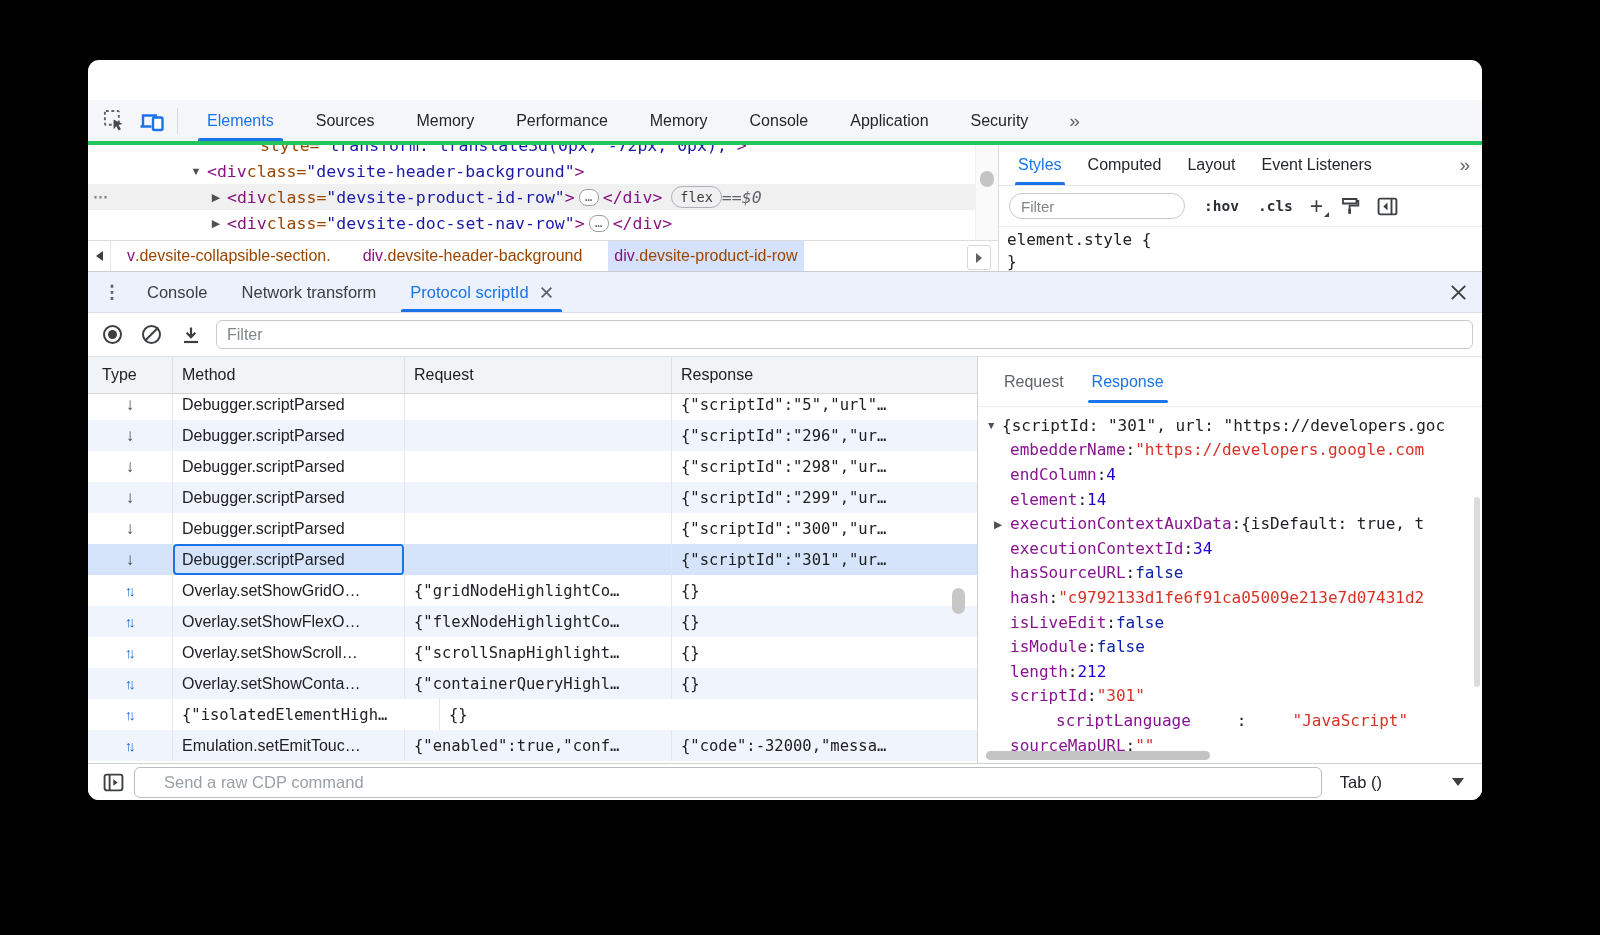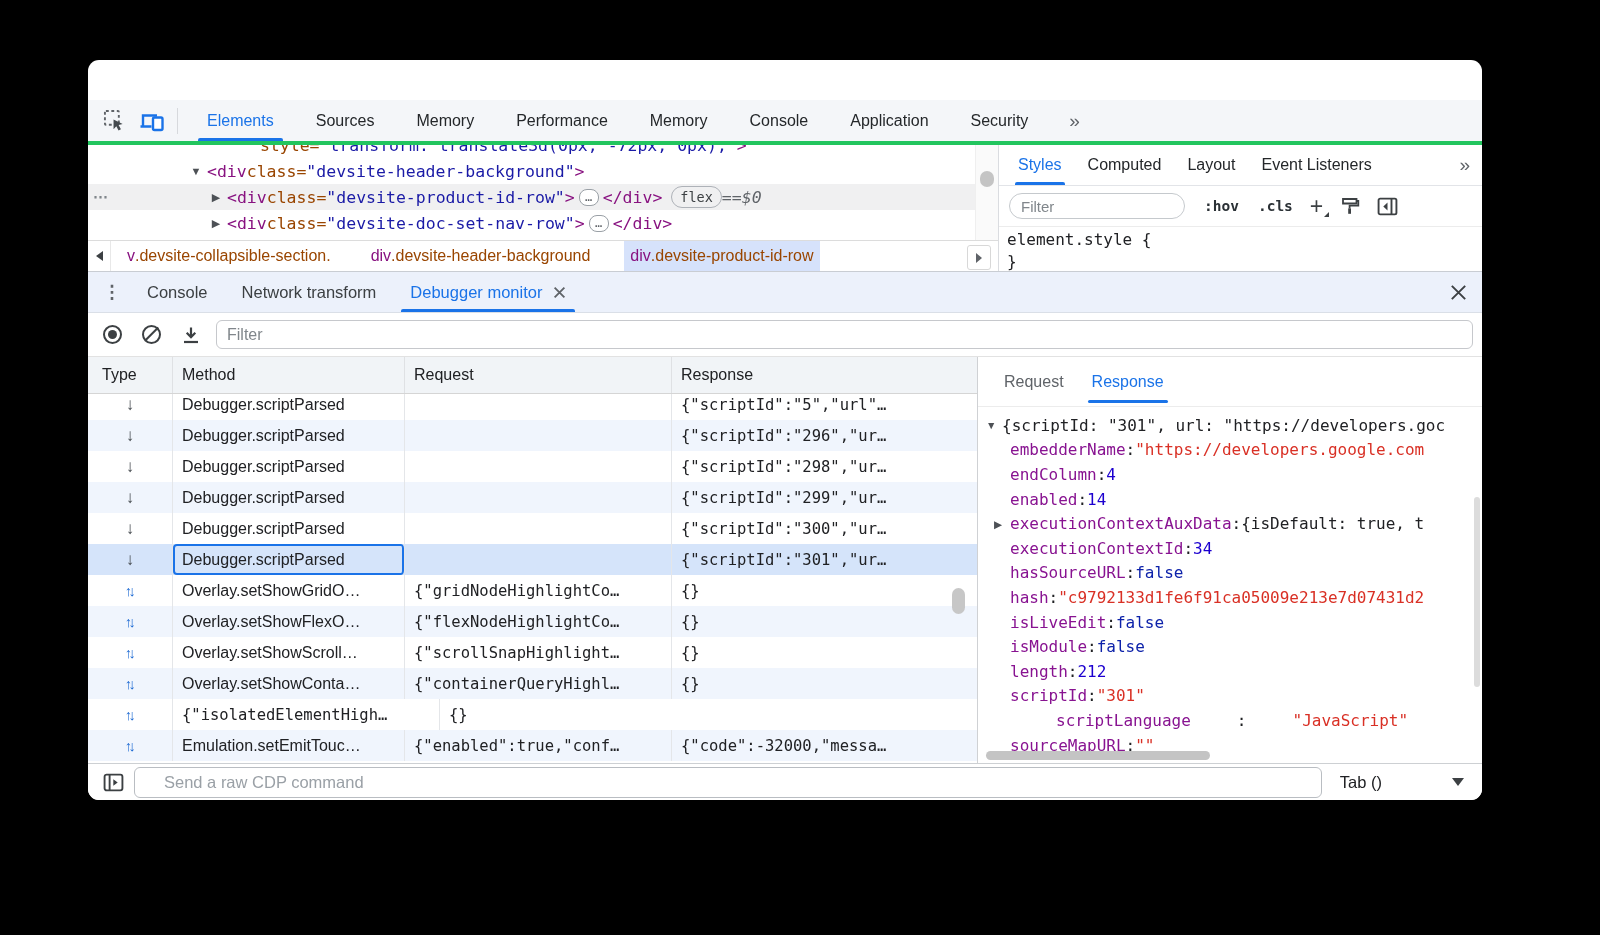--- a/index.html
+++ b/index.html
@@ -59,21 +59,21 @@
   .el-thumb{position:absolute;left:4px;top:26px;width:14px;height:16px;border-radius:8px;background:#c4c4c4;}
   
   .crumbs{position:absolute;left:0;top:180px;width:910px;height:31px;border-top:1px solid #dcdcdc;
     box-sizing:border-box;background:#fff;display:flex;align-items:center;overflow:hidden;}
   .crumb-nav-left{width:22px;height:100%;border-right:1px solid #e8e8e8;display:flex;
     align-items:center;justify-content:center;flex:none;}
   .tri-left{width:0;height:0;border-top:5.5px solid transparent;border-bottom:5.5px solid transparent;
     border-right:7px solid #3c4043;}
   .tri-right{width:0;height:0;border-top:5px solid transparent;border-bottom:5px solid transparent;
     border-left:6.5px solid #5f6368;}
-  .crumb{display:flex;align-items:center;height:100%;margin-left:28px;padding:0 6px;
+  .crumb{display:flex;align-items:center;height:100%;margin-left:20px;padding:0 6px;
     font-size:16px;white-space:nowrap;}
   .crumb:first-of-type{margin-left:10px;}
   .crumb.active{background:#d6e2fb;}
   .crumb .ct{color:#881280;}
   .crumb .cr{color:#994500;}
   .crumb-nav-right{position:absolute;left:879px;top:4px;width:22px;height:23px;background:#fff;
     border:1px solid #d8d8d8;border-radius:3px;display:flex;align-items:center;justify-content:center;}
   
   .styles-pane{position:absolute;left:910px;top:85px;width:484px;height:126px;background:#fff;
     border-left:1px solid #dadce0;box-sizing:border-box;}
@@ -345,21 +345,21 @@
         <div>element.style {</div>
         <div>}</div>
       </div>
     </div>
 
     <div class="drawer-strip">
       <span class="d-kebab">⋮</span>
       <span class="d-tab">Console</span>
       <span class="d-tab">Network transform</span>
       <span class="d-tab active">
-        <span>Debugger monitor</span>
+        <span>Protocol scriptId</span>
         <svg width="13" height="13" viewBox="0 0 12 12">
             <path d="M1.5 1.5 L10.5 10.5 M10.5 1.5 L1.5 10.5" stroke="#5f6368" stroke-width="1.7"></path>
           </svg>
       </span>
       <span class="drawer-close">
         <svg width="17" height="17" viewBox="0 0 14 14">
             <path d="M1.5 1.5 L12.5 12.5 M12.5 1.5 L1.5 12.5" stroke="#3c4043" stroke-width="1.6"></path>
           </svg>
       </span>
     </div>
@@ -505,21 +505,21 @@
             <span class="v-str">"https://developers.google.com</span>
           </div>
           <div class="json-line" style="padding-left: 14px;">
             <span class="j-twisty"></span>
             <span class="k">endColumn</span>
             <span class="v-plain">: </span>
             <span class="v-num">4</span>
           </div>
           <div class="json-line" style="padding-left: 14px;">
             <span class="j-twisty"></span>
-            <span class="k">enabled</span>
+            <span class="k">element</span>
             <span class="v-plain">: </span>
             <span class="v-num">14</span>
           </div>
           <div class="json-line" style="padding-left: 14px;">
             <span class="j-twisty">▶</span>
             <span class="k">executionContextAuxData</span>
             <span class="v-plain">: </span>
             <span class="v-plain">{isDefault: true, t</span>
           </div>
           <div class="json-line" style="padding-left: 14px; align-items: center;">

